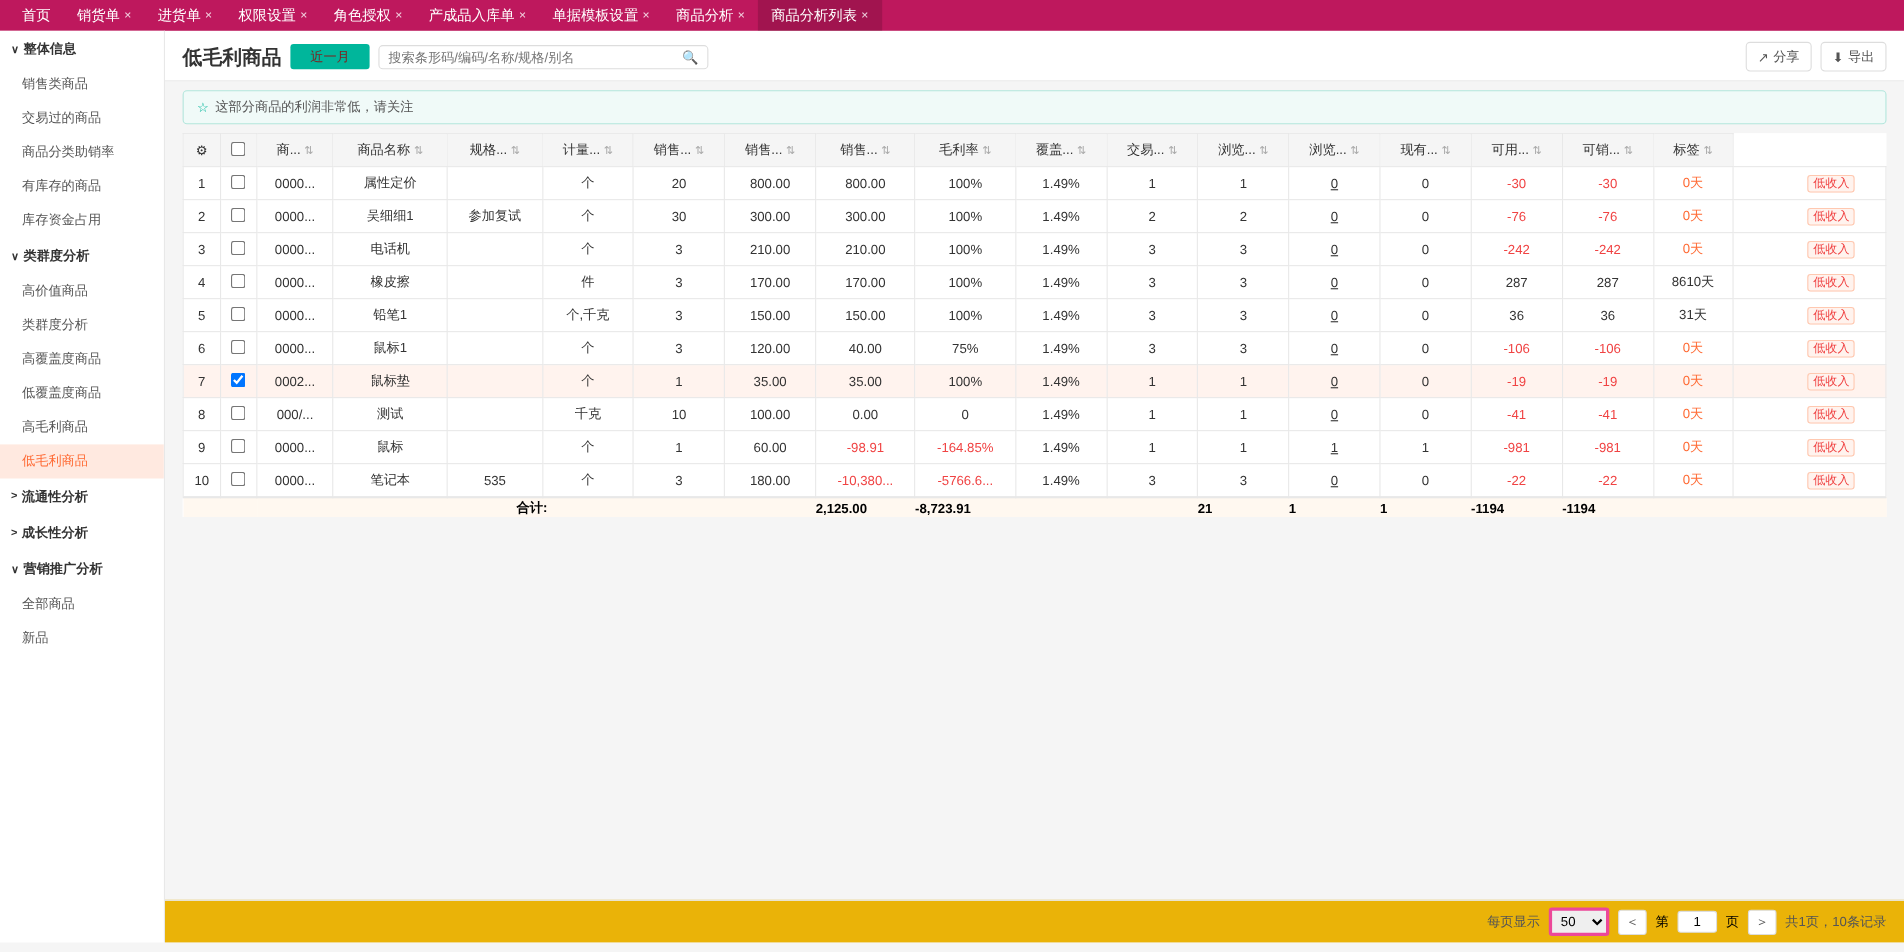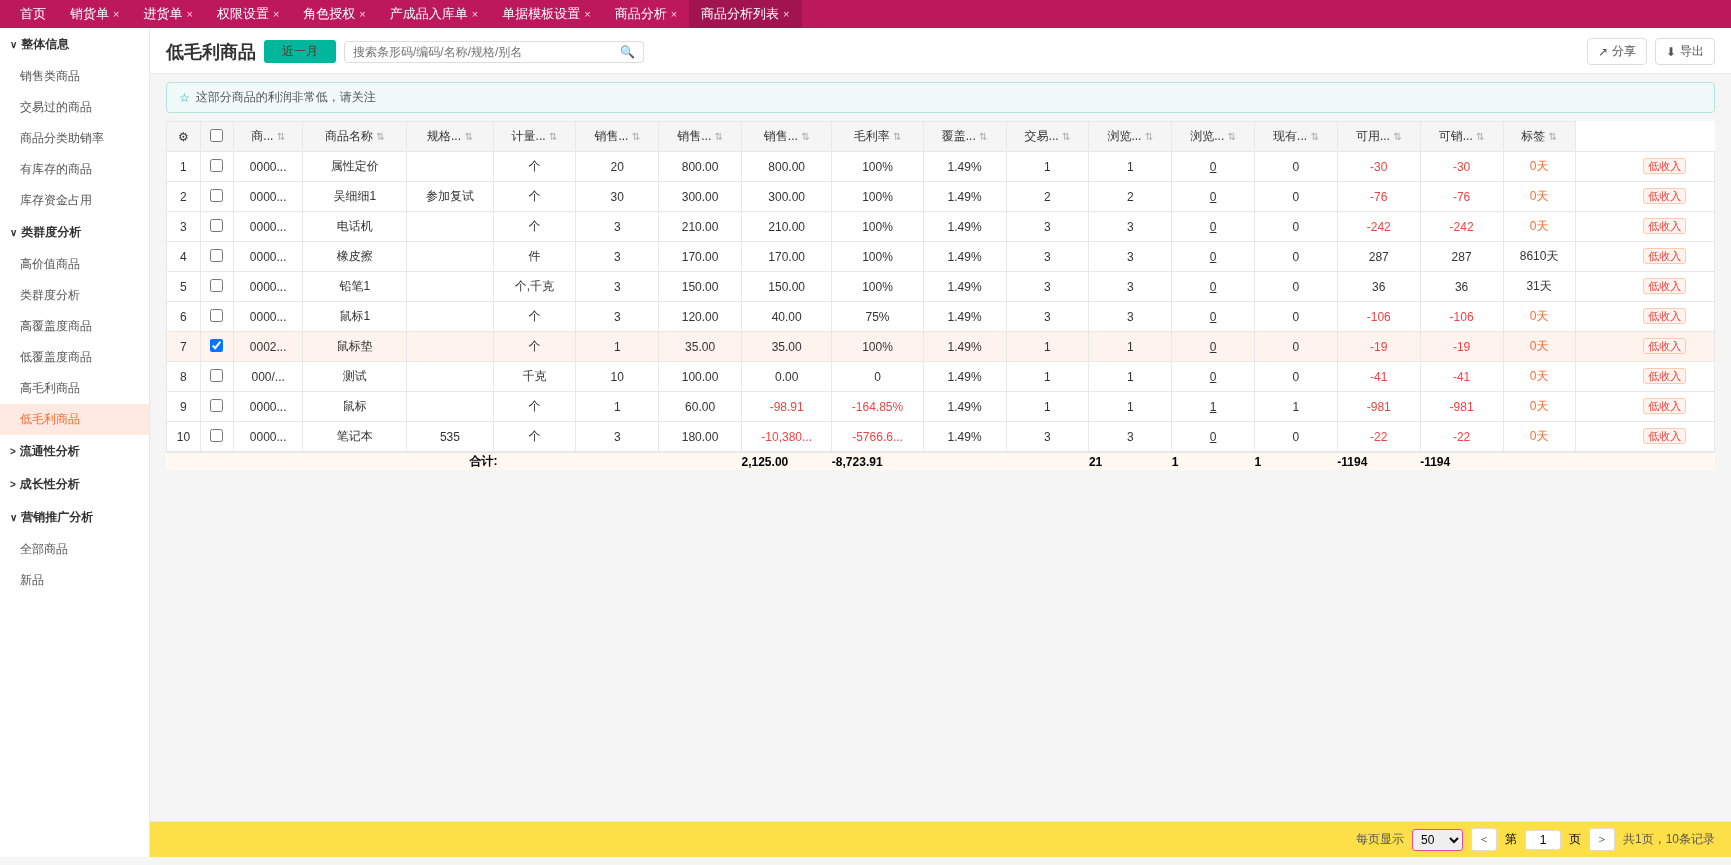--- a/index.html
+++ b/index.html
@@ -199,31 +199,31 @@
       background: #fff8f0;
       border-top: 2px solid #e8e8e8;
     }
     .footer-row td {
       font-weight: bold;
       background: #fff8f0;
     }
 
     
     .bottom-bar {
-      background: #fde047;
+      background: #eab308;
       border-top: 1px solid #e8e8e8;
       padding: 6px 16px;
       display: flex;
       align-items: center;
       justify-content: flex-end;
       gap: 8px;
     }
     .bottom-bar label { color: #555; }
     .page-size-select {
-      border: 1px solid #ec4899;
+      border: 3px solid #ec4899;
       border-radius: 3px;
       padding: 2px 4px;
     }
     .page-nav-btn {
       border: 1px solid #ddd;
       background: #fff;
       border-radius: 3px;
       padding: 2px 6px;
       cursor: pointer;
       color: #555;

